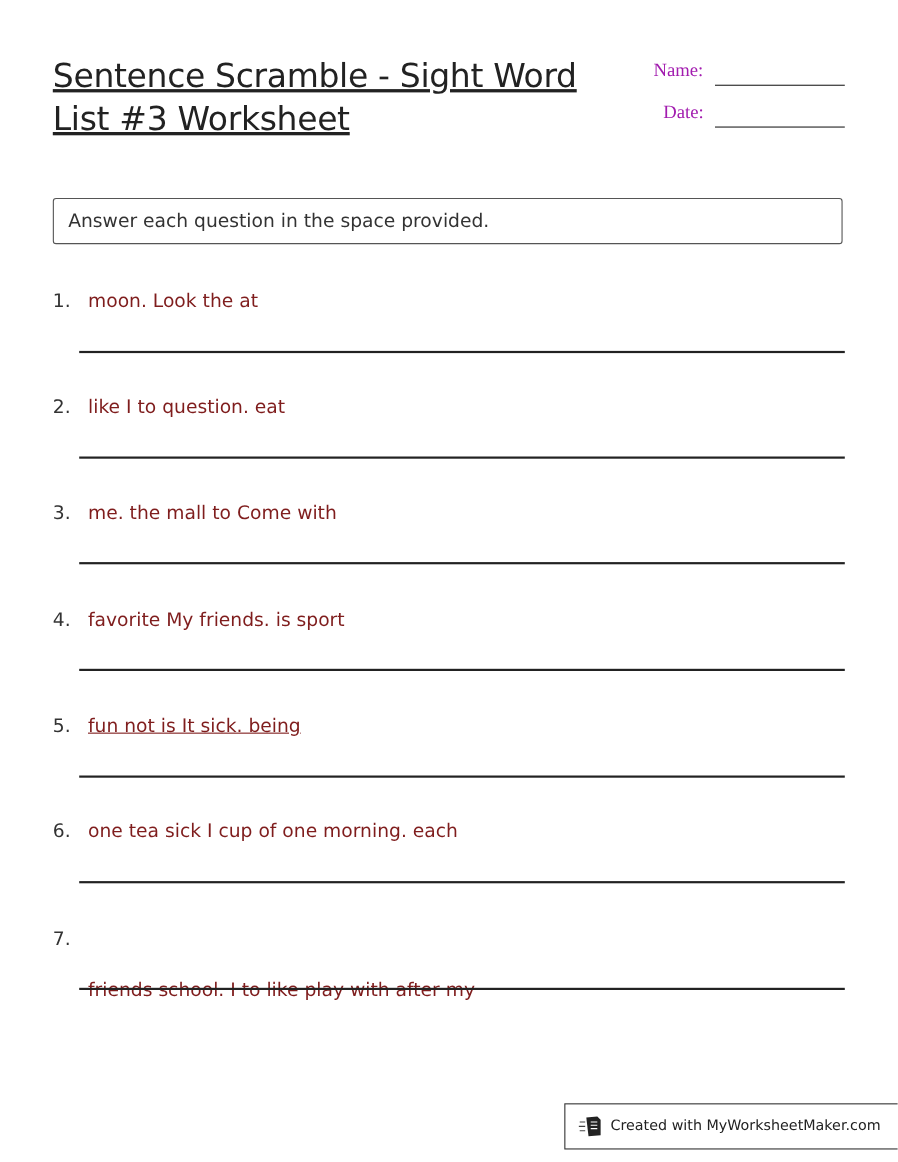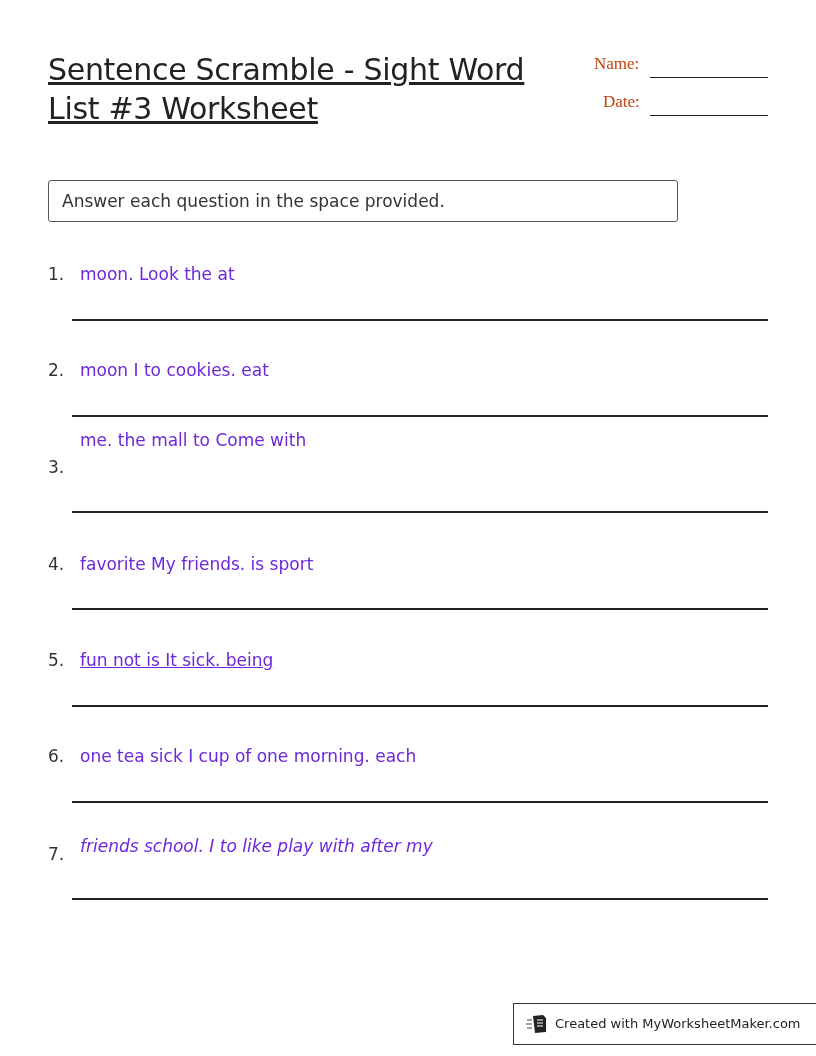--- a/index.html
+++ b/index.html
@@ -1,23 +1,23 @@
 <!DOCTYPE html>
 <html><head>
 <meta charset="utf-8">
 <style>
   html, body { margin: 0; padding: 0; background: #ffffff; }
   body { width: 816px; height: 1056px; position: relative; overflow: hidden; font-family: "DejaVu Sans", sans-serif; color: #222; }
   .title { position: absolute; left: 48px; top: 50px; width: 500px; font-size: 30px; line-height: 39px; color: #222; font-weight: normal; letter-spacing: -0.3px; text-decoration: underline; }
-  .field-label { position: absolute; font-family: "Liberation Serif", serif; font-size: 17px; color: #c2410c; }
+  .field-label { position: absolute; font-family: "Liberation Serif", serif; font-size: 17px; color: #a21caf; }
   .field-line { position: absolute; height: 1px; background: #222; width: 118px; left: 650px; }
-  .instructions { position: absolute; left: 48px; top: 180px; width: 630px; height: 42px; border: 1px solid #555; border-radius: 3px; box-sizing: border-box; }
+  .instructions { position: absolute; left: 48px; top: 180px; width: 718px; height: 42px; border: 1px solid #555; border-radius: 3px; box-sizing: border-box; }
   .instructions span { position: absolute; left: 13px; top: 10px; font-size: 17px; color: #333; }
   .q-num { position: absolute; left: 48px; font-size: 17px; color: #333; }
-  .q-text { position: absolute; left: 80px; font-size: 17px; color: #6d28d9; }
+  .q-text { position: absolute; left: 80px; font-size: 17px; color: #7f1d1d; }
   .q-line { position: absolute; left: 72px; width: 696px; height: 2px; background: #222; }
   .footer { position: absolute; left: 513px; top: 1003px; width: 306px; height: 42px; border: 1px solid #333; box-sizing: border-box; padding-left: 32px; }
   .footer .ico { position: absolute; left: 12px; top: 10px; width: 22px; height: 20px; }
   .footer .txt { position: absolute; left: 41px; top: 12px; font-size: 13px; color: #222; }
 </style>
 </head>
 <body>
 
 <div class="title">Sentence Scramble - Sight Word List #3 Worksheet</div>
 
@@ -31,46 +31,46 @@
 </div>
 
 <div>
   <div>
     <span class="q-num" style="top:264px;">1.</span>
     <span class="q-text" style="top:264px;">moon. Look the at</span>
     <div class="q-line" style="top:319px;"></div>
   </div>
   <div>
     <span class="q-num" style="top:360px;">2.</span>
-    <span class="q-text" style="top:360px;">moon I to cookies. eat</span>
+    <span class="q-text" style="top:360px;">like I to question. eat</span>
     <div class="q-line" style="top:415px;"></div>
   </div>
   <div>
     <span class="q-num" style="top:457px;">3.</span>
-    <span class="q-text" style="top:430px;">me. the mall to Come with</span>
+    <span class="q-text" style="top:457px;">me. the mall to Come with</span>
     <div class="q-line" style="top:511px;"></div>
   </div>
   <div>
     <span class="q-num" style="top:554px;">4.</span>
     <span class="q-text" style="top:554px;">favorite My friends. is sport</span>
     <div class="q-line" style="top:608px;"></div>
   </div>
   <div>
     <span class="q-num" style="top:650px;">5.</span>
     <span class="q-text" style="top:650px;text-decoration:underline;">fun not is It sick. being</span>
     <div class="q-line" style="top:705px;"></div>
   </div>
   <div>
     <span class="q-num" style="top:746px;">6.</span>
     <span class="q-text" style="top:746px;">one tea sick I cup of one morning. each</span>
     <div class="q-line" style="top:801px;"></div>
   </div>
   <div>
     <span class="q-num" style="top:844px;">7.</span>
-    <span class="q-text" style="top:836px;font-style:italic;">friends school. I to like play with after my</span>
+    <span class="q-text" style="top:890px;">friends school. I to like play with after my</span>
     <div class="q-line" style="top:898px;"></div>
   </div>
 </div>
 
 <div class="footer">
   <svg class="ico" viewBox="0 0 22 20">
     <line x1="1" y1="6" x2="6" y2="6" stroke="#444" stroke-width="1"></line>
     <line x1="0" y1="10" x2="6" y2="10" stroke="#444" stroke-width="1"></line>
     <line x1="1" y1="14" x2="6" y2="14" stroke="#444" stroke-width="1"></line>
     <path d="M7 2 L17 1 L20 4 L20 18 L9 19 Z" fill="#222"></path>

